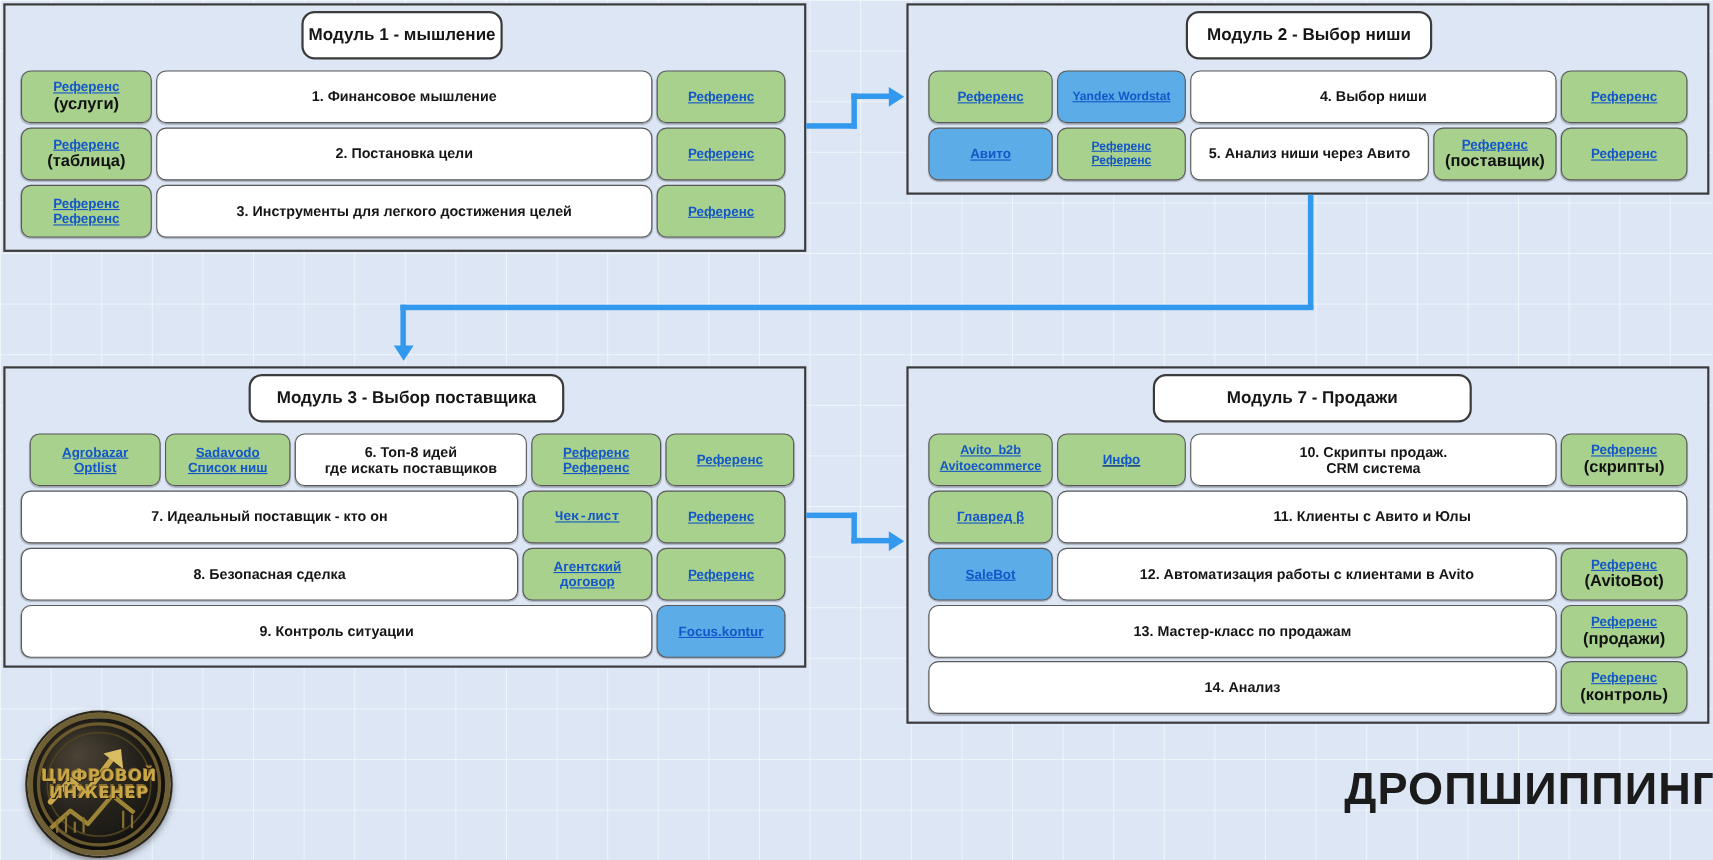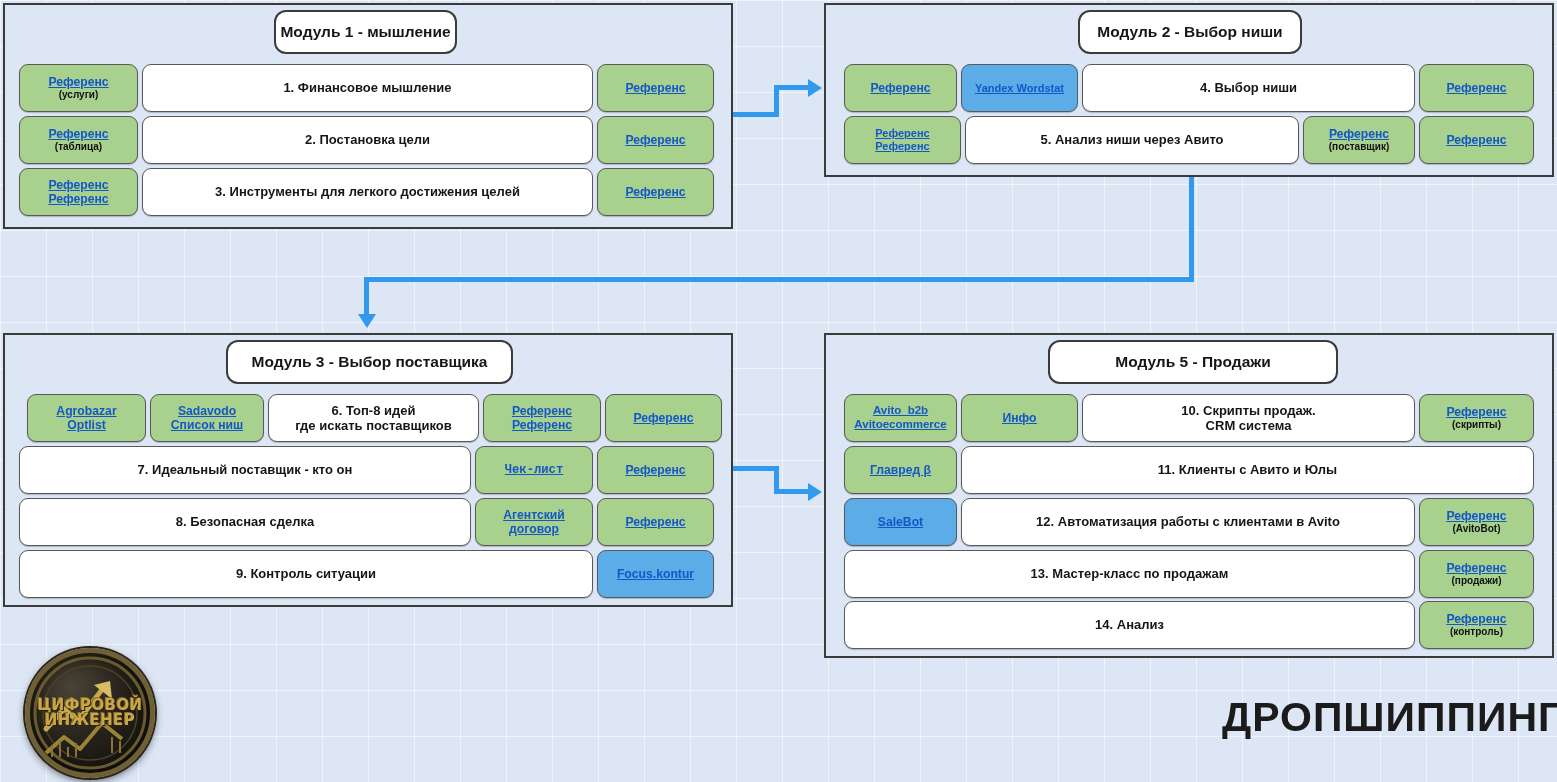--- a/index.html
+++ b/index.html
@@ -59,21 +59,21 @@
   .cell.green{background:#a9d18e;}
   .cell.blue {background:#5cace8;}
   .lnk{
     color:#1357c8;
     text-decoration:underline;
     font-weight:bold;
     font-size:12.2px;
     white-space:nowrap;
   }
   .cell.blue .lnk{color:#1357c8;}
-  .plain{color:#111;font-weight:bold;font-size:10px;white-space:nowrap;}
+  .plain{color:#111;font-weight:bold;font-size:15px;white-space:nowrap;}
   .wtxt{display:block;}
 
   
   .conn{position:absolute;background:#3399ee;}
   .arrowR{
     position:absolute;width:0;height:0;
     border-top:9px solid transparent;
     border-bottom:9px solid transparent;
     border-left:14px solid #3399ee;
   }
@@ -179,20 +179,23 @@
   </div>
   <div class="cell white" style="flex:1;">
     <span class="wtxt">4. Выбор ниши</span>
   </div>
   <div class="cell green" style="width:115px;">
     <span class="lnk">Референс</span>
   </div>
 </div>
 
 <div class="row" style="left:844px;top:116px;width:690px;height:48px;">
+  <div class="cell blue" style="width:113px;">
+    <span class="lnk">Авито</span>
+  </div>
   <div class="cell green" style="width:117px;">
     <span class="lnk" style="font-size:11px;">Референс</span>
     <span class="lnk" style="font-size:11px;">Референс</span>
   </div>
   <div class="cell white" style="flex:1;">
     <span class="wtxt">5. Анализ ниши через Авито</span>
   </div>
   <div class="cell green" style="width:112px;">
     <span class="lnk">Референс</span>
     <span class="plain">(поставщик)</span>
@@ -255,21 +258,21 @@
 <div class="row" style="left:19px;top:550px;width:695px;height:48px;">
   <div class="cell white" style="flex:1;">
     <span class="wtxt">9. Контроль ситуации</span>
   </div>
   <div class="cell blue" style="width:117px;">
     <span class="lnk">Focus.kontur</span>
   </div>
 </div>
 
 <div class="module" style="left:824px;top:333px;width:730px;height:325px;"></div>
-<div class="mod-title" style="left:1048px;top:340px;width:290px;height:44px;">Модуль 5 - Продажи</div>
+<div class="mod-title" style="left:1048px;top:340px;width:290px;height:44px;">Модуль 7 - Продажи</div>
 
 <div class="row" style="left:844px;top:394px;width:690px;height:48px;">
   <div class="cell green" style="width:113px;">
     <span class="lnk" style="font-size:11.5px;">Avito_b2b</span>
     <span class="lnk" style="font-size:11.5px;">Avitoecommerce</span>
   </div>
   <div class="cell green" style="width:117px;text-decoration:underline;">
     <span class="lnk">Инфо</span>
   </div>
   <div class="cell white" style="flex:1;">

